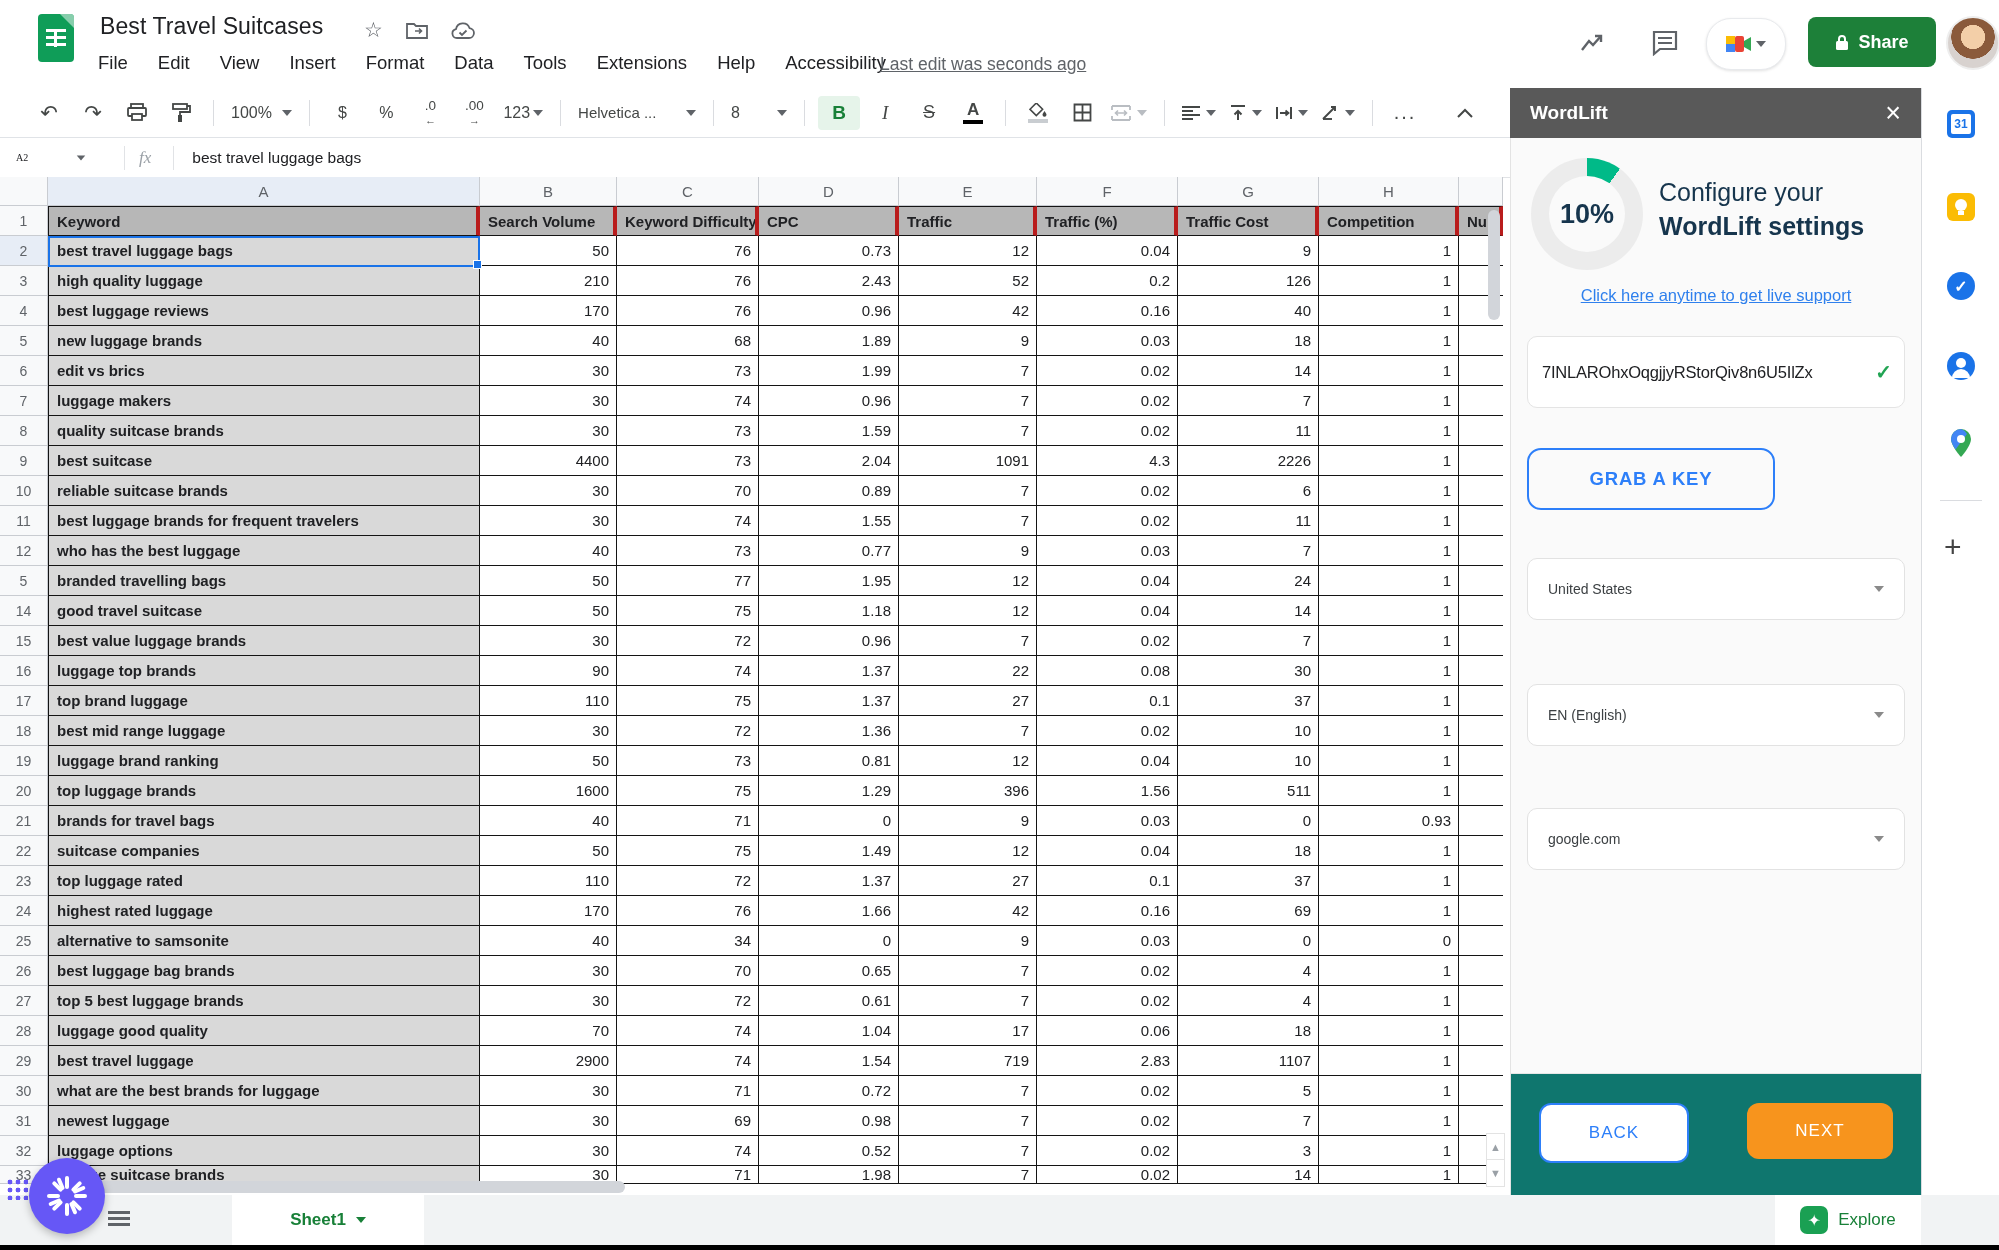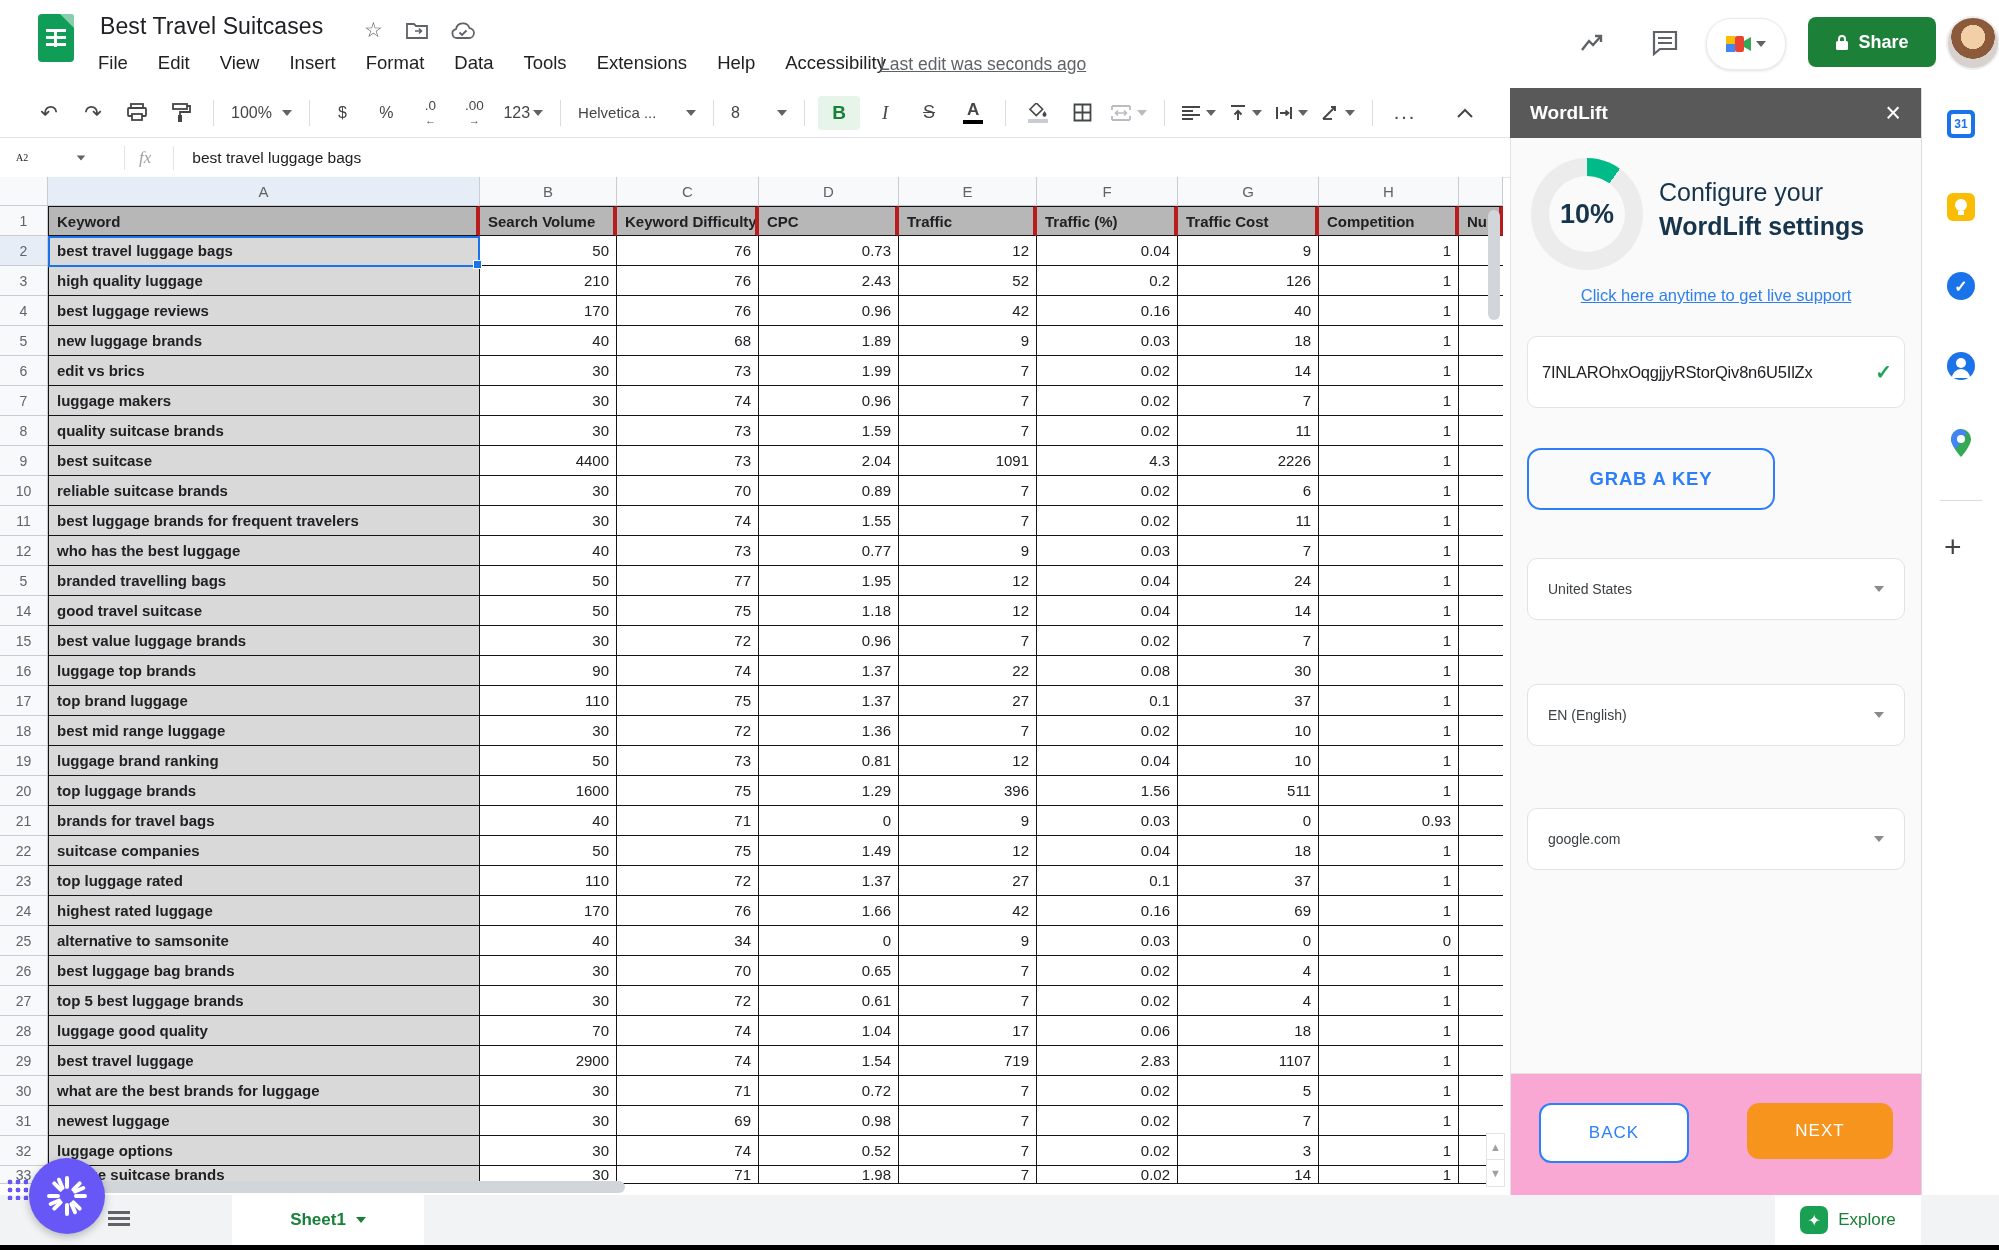--- a/index.html
+++ b/index.html
@@ -99,21 +99,21 @@
   #wl-link{left:0;top:148px;width:100%;text-align:center;font-size:16.5px;color:#2f80ed;text-decoration:underline;}
   #api-box{left:16px;top:198px;width:378px;height:72px;background:#fff;border:1px solid #e4e4e4;border-radius:10px;
      box-sizing:border-box;display:flex;align-items:center;padding:0 12px 0 14px;gap:17px;}
   #api-key{font-size:16.5px;letter-spacing:-0.2px;flex:1;overflow:hidden;white-space:nowrap;}
   #api-check{color:#21a453;font-size:20px;font-weight:bold;}
   #grab-btn{left:16px;top:310px;width:244px;height:58px;border:2px solid #2d7ff9;border-radius:14px;background:#fafafa;
      display:flex;align-items:center;justify-content:center;color:#2d7ff9;font-weight:bold;font-size:18.5px;letter-spacing:.8px;}
   .wl-select{left:16px;width:378px;height:62px;background:#fff;border:1px solid #e2e2e2;border-radius:10px;
      box-sizing:border-box;display:flex;align-items:center;padding:0 20px;font-size:14px;color:#3c4043;}
   .wl-select .caret{margin-left:auto;border-top-color:#8a8a8a;}
-  #wl-footer{left:0;top:935px;width:411px;height:122px;background:#f9a8d4;border-top:1px solid #e6e6e6;}
+  #wl-footer{left:0;top:935px;width:411px;height:122px;background:#0f766e;border-top:1px solid #e6e6e6;}
   #back-btn{left:28px;top:29px;width:146px;height:56px;border:2px solid #2d7ff9;border-radius:12px;background:#fff;
      display:flex;align-items:center;justify-content:center;color:#2d7ff9;font-size:17px;letter-spacing:1px;}
   #next-btn{left:236px;top:29px;width:146px;height:56px;border-radius:12px;background:#f7941d;
      display:flex;align-items:center;justify-content:center;color:#fff;font-size:17px;letter-spacing:1px;}
   
   #strip{left:1921px;top:88px;width:78px;height:1157px;background:#fff;border-left:1px solid #dadce0;box-sizing:border-box;}
   .strip-ic{left:25px;width:28px;height:28px;}
   #cal-ic{background:#1a73e8;border-radius:5px;display:flex;align-items:center;justify-content:center;}
   #cal-ic i{width:20px;height:20px;background:#fff;border-radius:2px;font-style:normal;font-size:12px;font-weight:bold;
      color:#1a73e8;display:flex;align-items:center;justify-content:center;}

